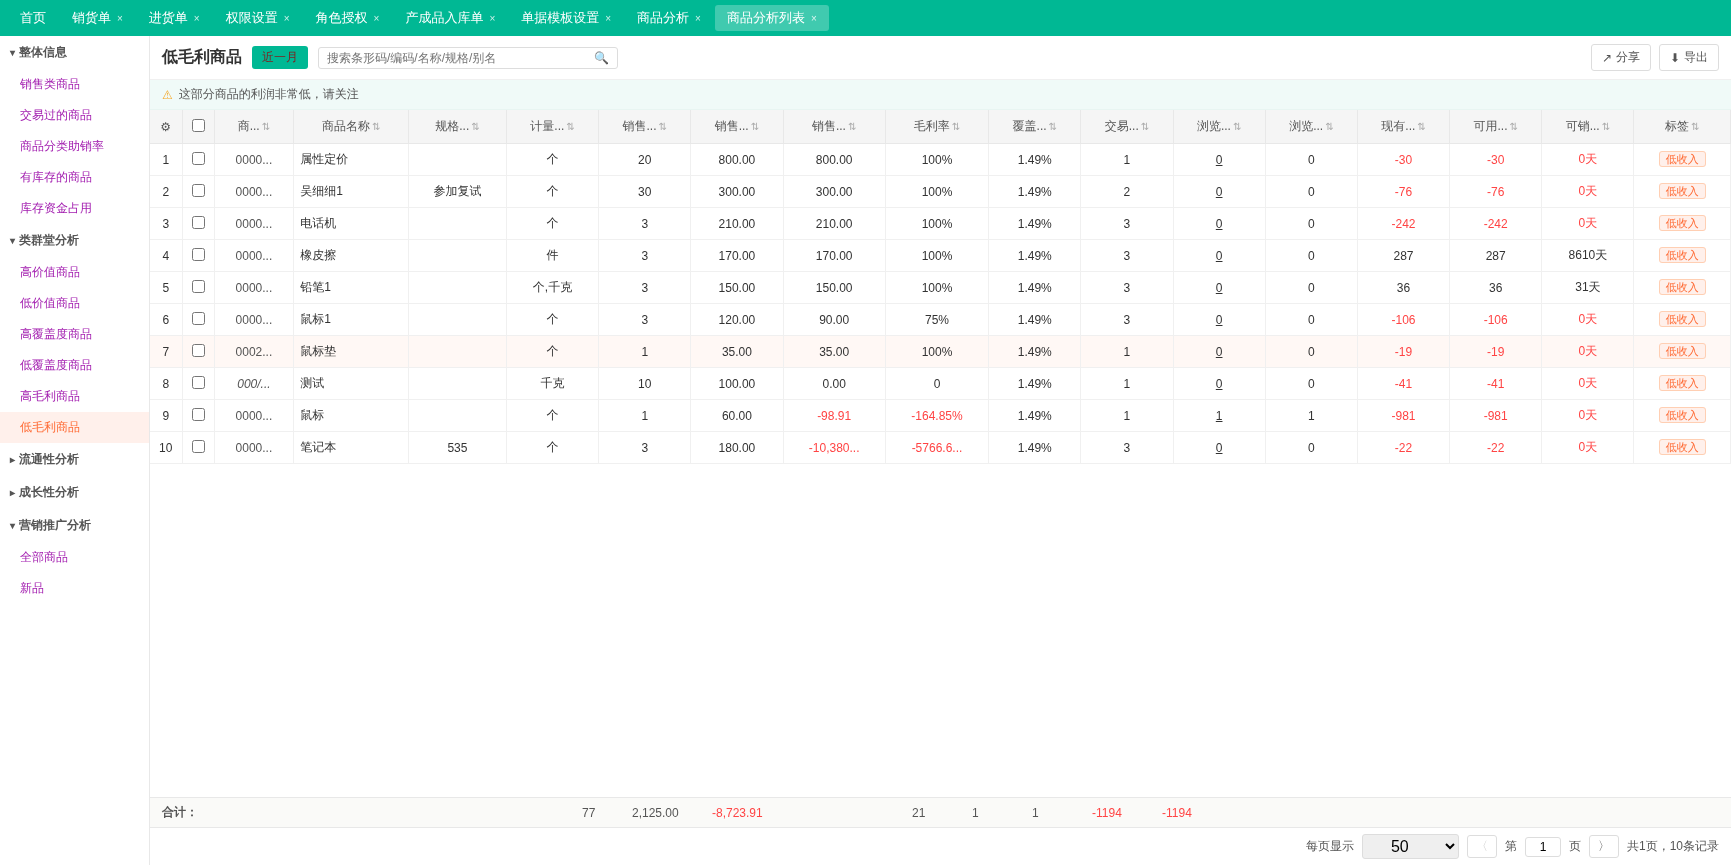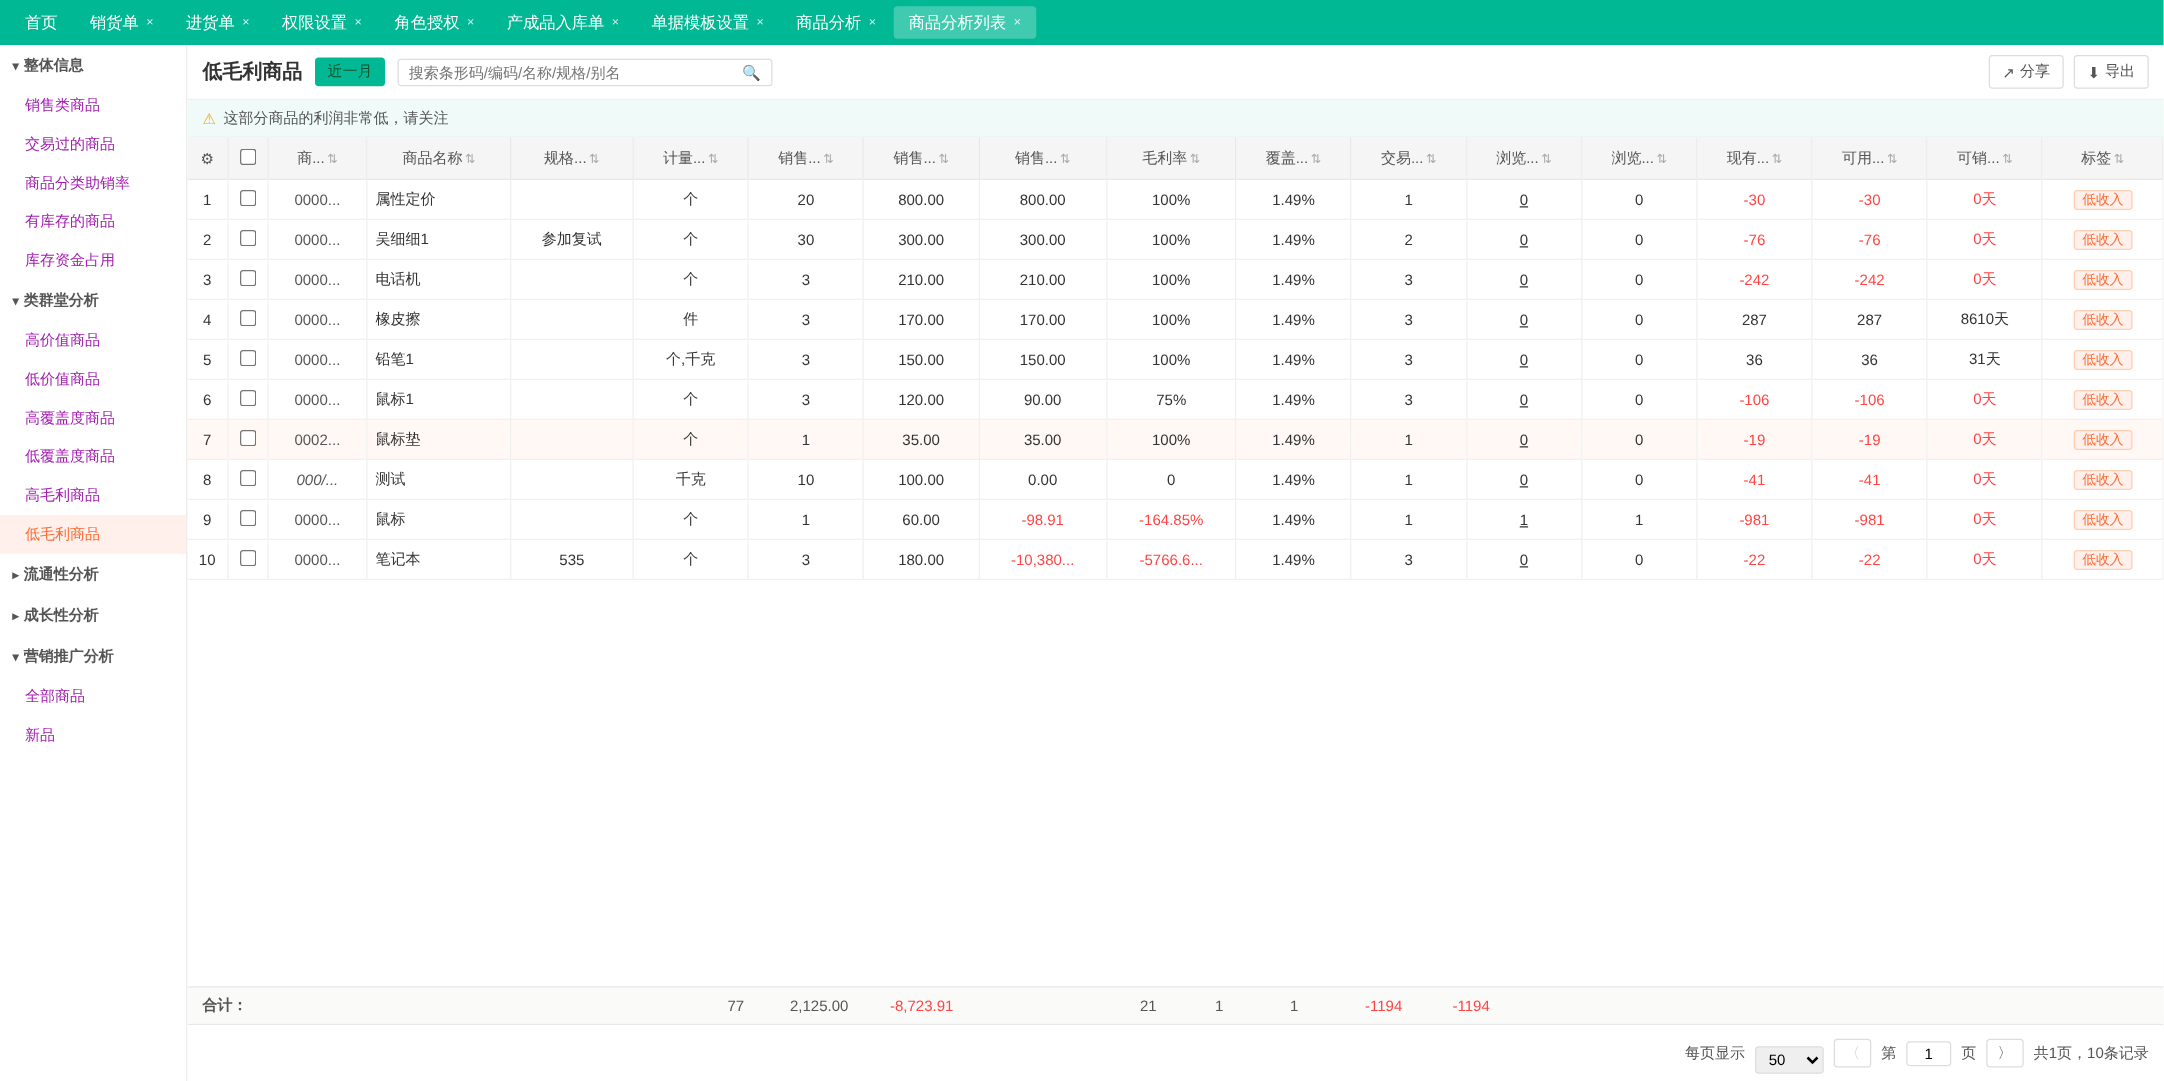--- a/index.html
+++ b/index.html
@@ -82,21 +82,21 @@
       border-bottom: 1px solid #f0f0f0;
       background: #fff;
     }
     .page-title {
       font-size: 16px;
       font-weight: bold;
       color: #333;
     }
     .time-filter-btn {
       background: #00b894;
-      color: #14532d;
+      color: #7f1d1d;
       border: none;
       border-radius: 3px;
       padding: 3px 10px;
       font-size: 12px;
       cursor: pointer;
     }
     .search-box {
       display: flex;
       align-items: center;
       border: 1px solid #ddd;
@@ -211,23 +211,22 @@
       padding: 6px 12px;
       border-top: 1px solid #e8e8e8;
       background: #fff;
       gap: 8px;
       font-size: 12px;
       color: #555;
     }
     .pagination-bar select {
       border: 1px solid #ddd;
       border-radius: 3px;
-      padding: 2px 6px;
-      font-size: 12px;
-      margin-top: 11px;
+      padding: 2px 24px;
+      font-size: 16px;
     }
     .page-btn {
       border: 1px solid #ddd;
       background: #fff;
       padding: 2px 8px;
       border-radius: 3px;
       cursor: pointer;
       font-size: 12px;
       color: #555;
     }

